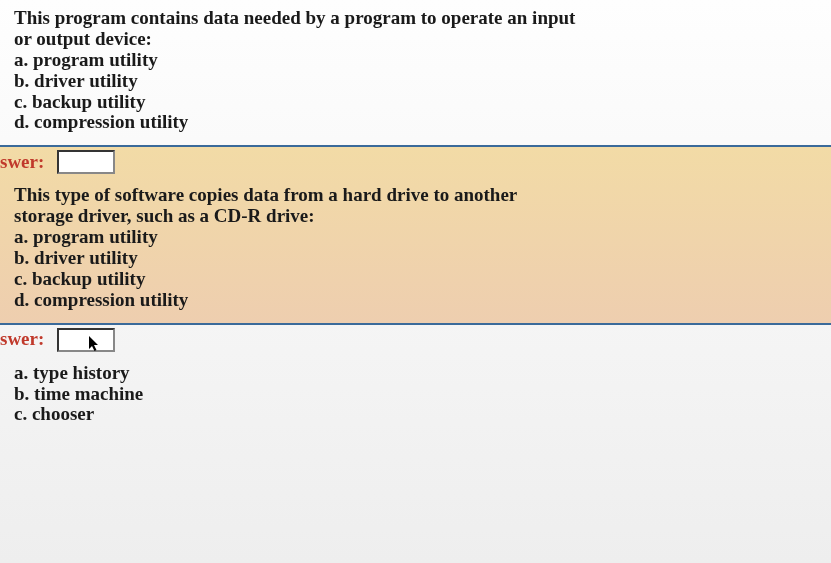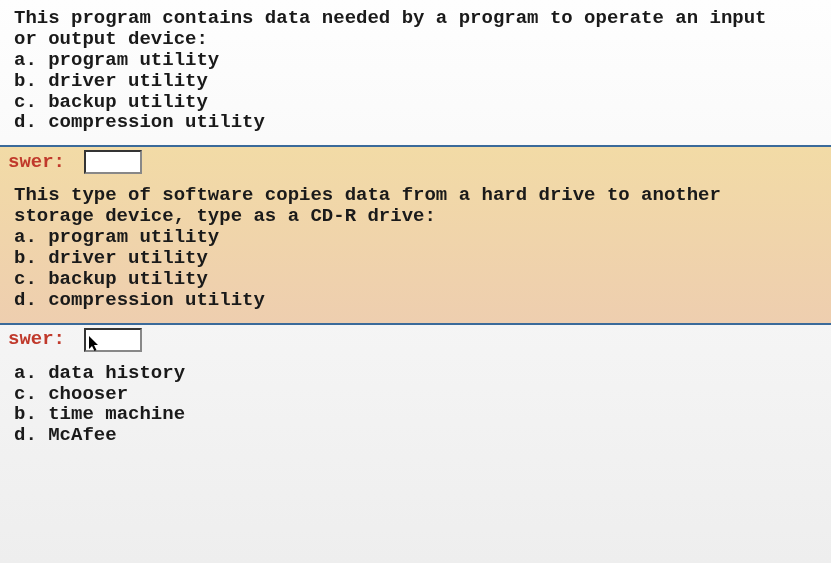--- a/index.html
+++ b/index.html
@@ -16,21 +16,21 @@
     }
     .question-block {
       padding: 8px 14px 12px 14px;
     }
     .question-text {
       white-space: pre-wrap;
     }
     .answer-row {
       display: flex;
       align-items: center;
-      padding: 3px 0 3px 8px;
+      padding: 3px 0 3px 0;
     }
     .answer-label {
       color: #c0392b;
       margin-right: 8px;
       white-space: pre;
     }
     .answer-input {
       border: 2px inset #888;
       background: #fff;
       height: 24px;
@@ -41,20 +41,21 @@
     }
     .highlight {
       background: linear-gradient(to bottom, #f2dba6 0%, #eeceaf 100%);
       border-top: 2px solid #3b6a9a;
       border-bottom: 2px solid #3b6a9a;
     }
     .wrap {
       position: relative;
       width: 831px;
       height: 563px;
+      font-family: Liberation Serif, serif;
     }
     .cursor {
       position: absolute;
       pointer-events: none;
       font-size: 16px;
       line-height: 1;
       color: #000;
     }
   </style>
 </head>
@@ -71,37 +72,36 @@
     <div class="question-text"><span>d</span>. <span>compression utility</span></div>
   </div>
 
   <div class="highlight">
     <div class="answer-row">
       <span class="answer-label">swer: </span>
       <input class="answer-input" type="text" style="">
     </div>
     <div class="question-block">
       <div class="question-text">This type of software copies data from a hard drive to another
-storage device, type as a CD-R drive:</div>
+storage driver, such as a CD-R drive:</div>
       <div class="question-text"><span>a</span>. <span>program utility</span></div>
       <div class="question-text"><span>b</span>. <span>driver utility</span></div>
       <div class="question-text"><span>c</span>. <span>backup utility</span></div>
       <div class="question-text"><span>d</span>. <span>compression utility</span></div>
     </div>
   </div>
 
   <div class="answer-row">
     <span class="answer-label">swer: </span>
     <input class="answer-input" type="text" style="">
   </div>
   <div class="question-block">
-    <div class="question-text"><span>a</span>. <span>data history</span></div>
+    <div class="question-text"><span>a</span>. <span>type history</span></div>
+    <div class="question-text"><span>b</span>. <span>time machine</span></div>
     <div class="question-text"><span>c</span>. <span>chooser</span></div>
-    <div class="question-text"><span>b</span>. <span>time machine</span></div>
-    <div class="question-text"><span>d</span>. <span>McAfee</span></div>
   </div>
 
   <div class="cursor" style="left:89px;top:336px;">
     <svg width="12" height="16" viewBox="0 0 12 16">
       <path d="M0 0 L0 13 L3 10 L5.5 15 L7.5 14 L5 9 L9 9 Z" fill="#000"></path>
     </svg>
   </div>
 
 </div>
 

